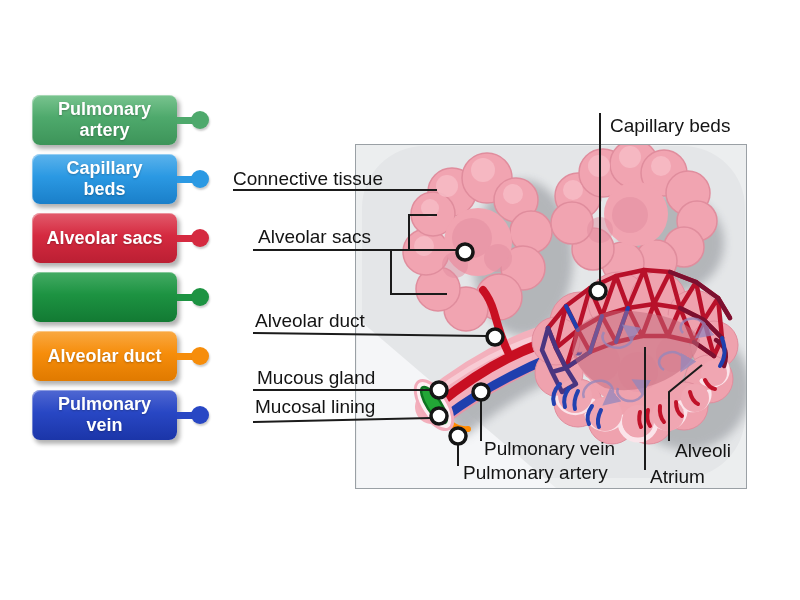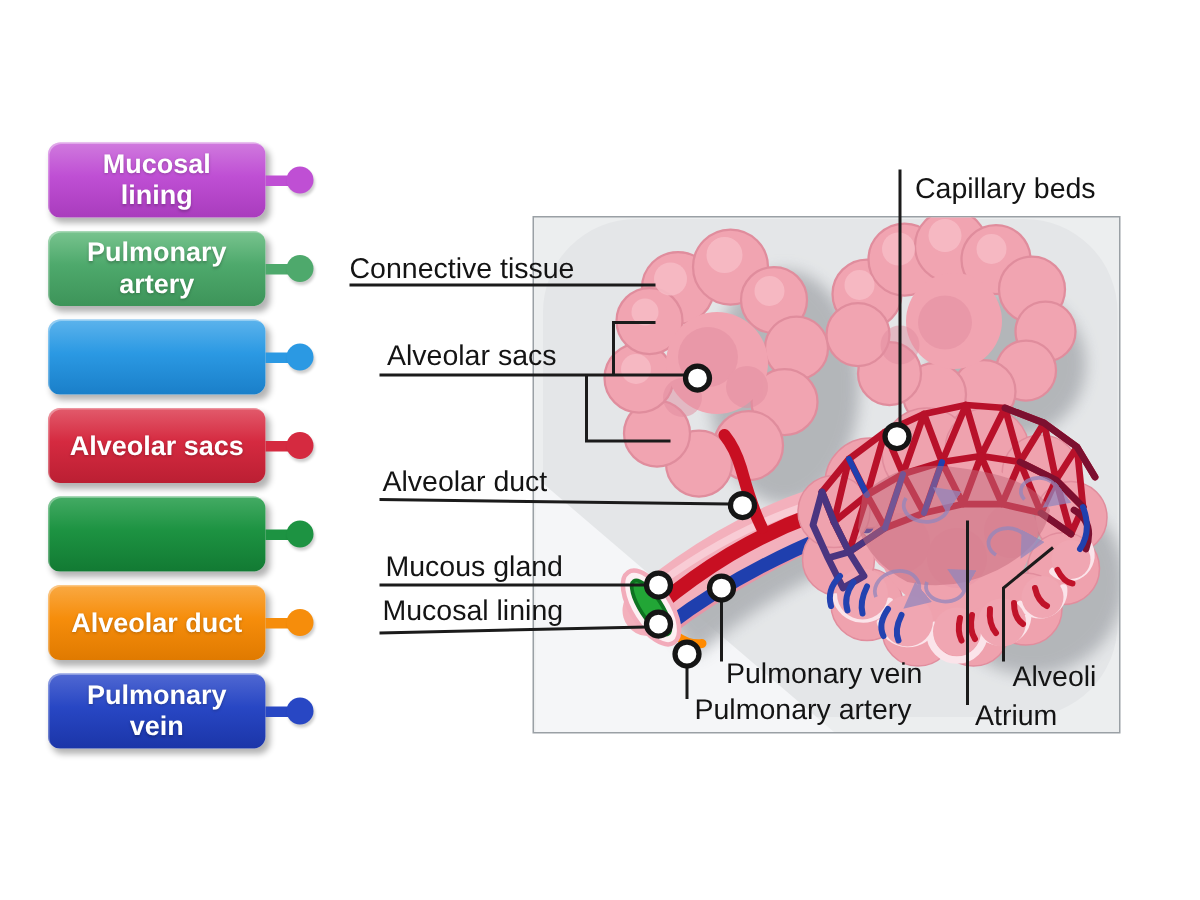--- a/index.html
+++ b/index.html
@@ -27,37 +27,31 @@
   
   svg.diagram{position:absolute;left:0;top:0;}
   .lbl{font-size:19px;fill:#141414;}
 </style>
 </head>
 <body>
 
 <div class="stage">
 
   <div class="word-bank">
-    <div class="pill" style="--c: #bf4fd4; --cl: #d07ade; --cd: #a93cbd;">
-      <span class="pill-text">Mucosal
-lining</span>
-      <span class="pill-connector">
-          <i class="pill-stem"></i>
-          <i class="pill-knob"></i>
-        </span>
-    </div>
     <div class="pill" style="--c: #4ea96c; --cl: #79c48f; --cd: #3d9459;">
       <span class="pill-text">Pulmonary
 artery</span>
       <span class="pill-connector">
           <i class="pill-stem"></i>
           <i class="pill-knob"></i>
         </span>
     </div>
     <div class="pill" style="--c: #2b99e3; --cl: #5cb3ec; --cd: #1a7fc9;">
+      <span class="pill-text">Capillary
+beds</span>
       <span class="pill-connector">
           <i class="pill-stem"></i>
           <i class="pill-knob"></i>
         </span>
     </div>
     <div class="pill" style="--c: #d52a40; --cl: #e25b6c; --cd: #bb1f33;">
       <span class="pill-text">Alveolar sacs</span>
       <span class="pill-connector">
           <i class="pill-stem"></i>
           <i class="pill-knob"></i>

